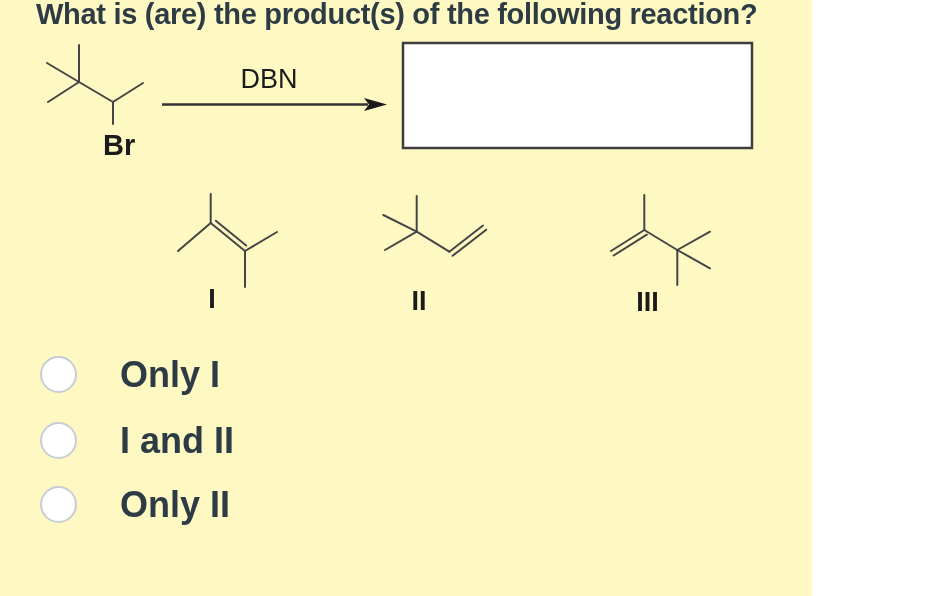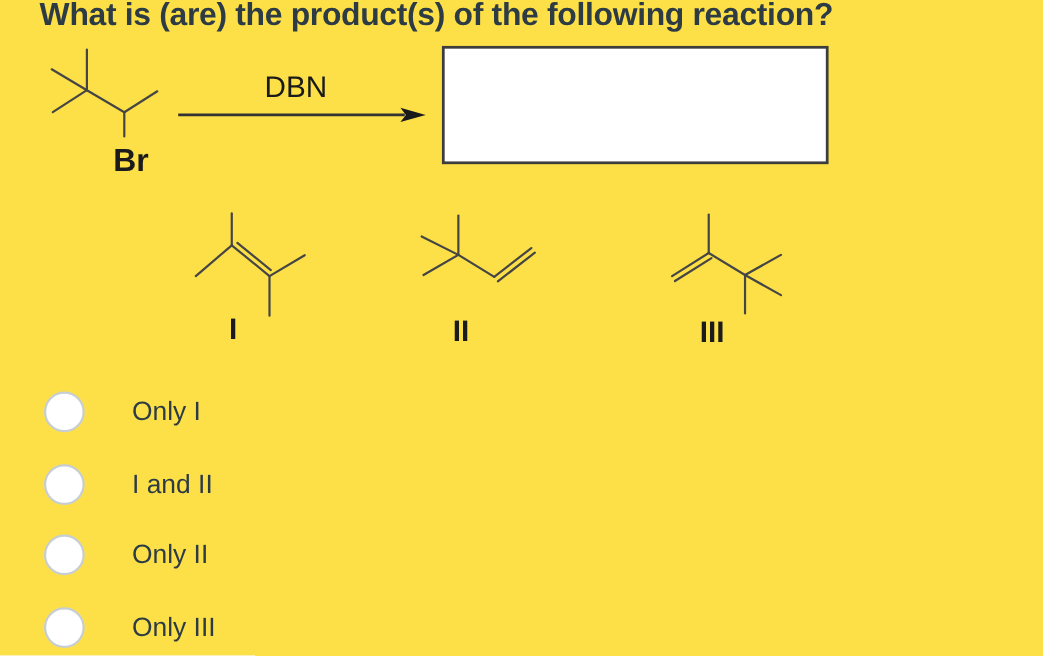--- a/index.html
+++ b/index.html
@@ -1,19 +1,19 @@
 <!DOCTYPE html>
 <html><head>
 <meta charset="utf-8">
 <style>
   html,body{margin:0;padding:0;background:#fff;}
   #screen{
     position:relative;
-    width:948px;height:596px;
-    background:#fde047;
+    width:812px;height:596px;
+    background:#fef9c3;
     overflow:hidden;
     font-family:"Liberation Sans", sans-serif;
   }
   .question-title{
     position:absolute;
     left:36px;top:-4px;
     font-size:29px;
     line-height:36px;
     font-weight:600;
     letter-spacing:-0.3px;
@@ -32,22 +32,22 @@
     border:2px solid #c7ced3;
     border-radius:50%;
     background:#fff;
     box-sizing:content-box;
   }
   .option-label{
     position:absolute;
     left:120px;top:0;
     height:37px;
     line-height:37px;
-    font-size:24px;
-    font-weight:400;
+    font-size:36px;
+    font-weight:700;
     color:#2d3b45;
     white-space:nowrap;
   }
 </style>
 </head>
 <body>
 
 <div id="screen">
 
   <div class="question-title">What is (are) the product(s) of the following reaction?</div>
@@ -112,18 +112,14 @@
   <div class="option-row" style="top:422px;text-align:right;">
     <div class="radio-circle"></div>
     <div class="option-label">I and II</div>
   </div>
 
   <div class="option-row" style="top:486px;text-align:center;">
     <div class="radio-circle"></div>
     <div class="option-label">Only II</div>
   </div>
 
-  <div class="option-row" style="top:552px;">
-    <div class="radio-circle"></div>
-    <div class="option-label">Only III</div>
-  </div>
 
 </div>
 
 </body></html>

